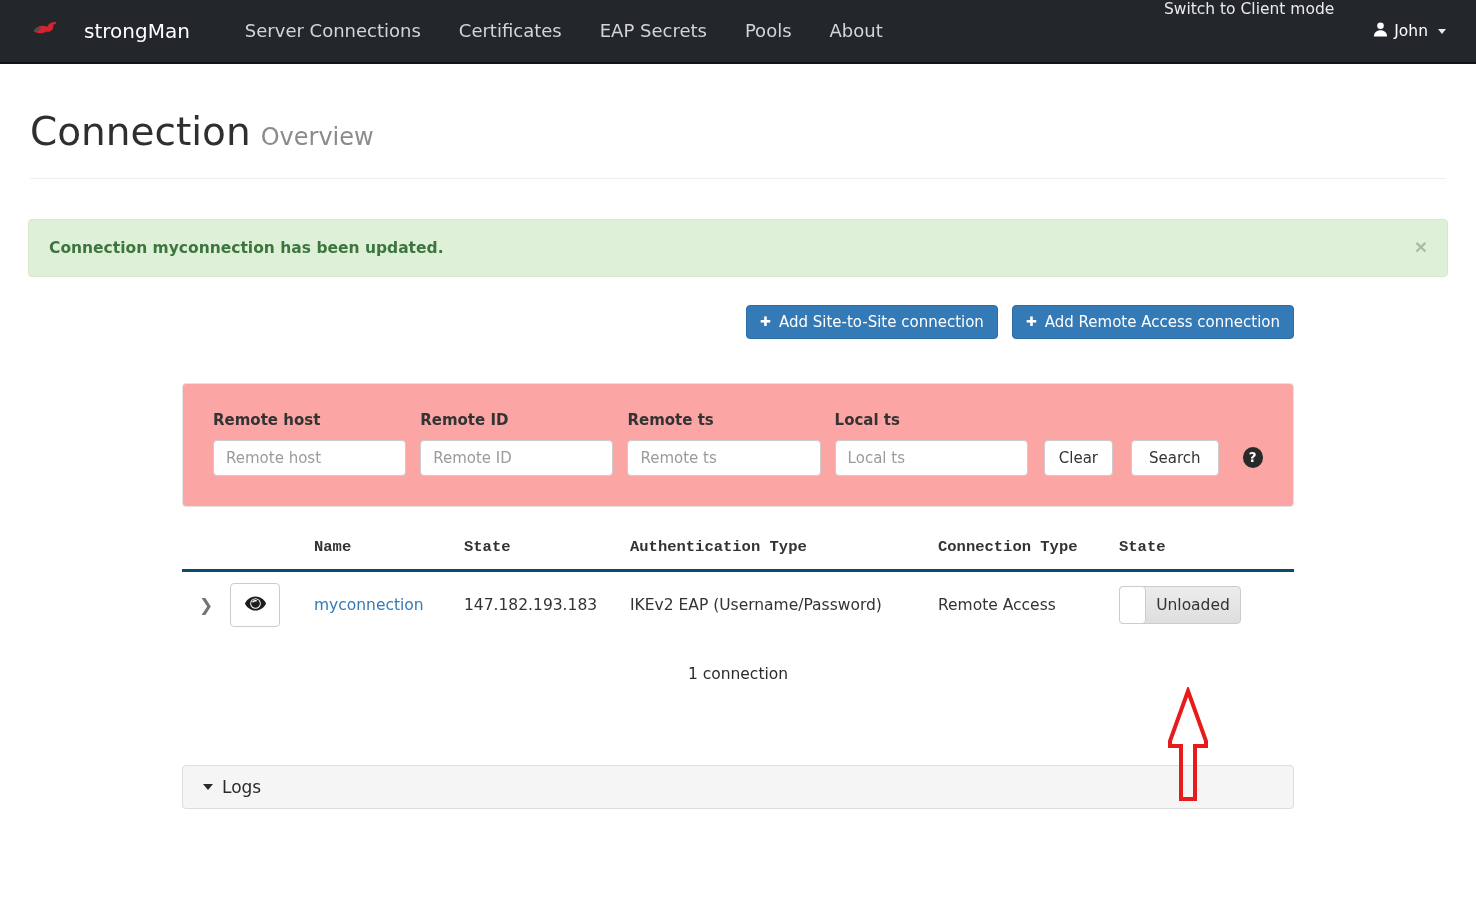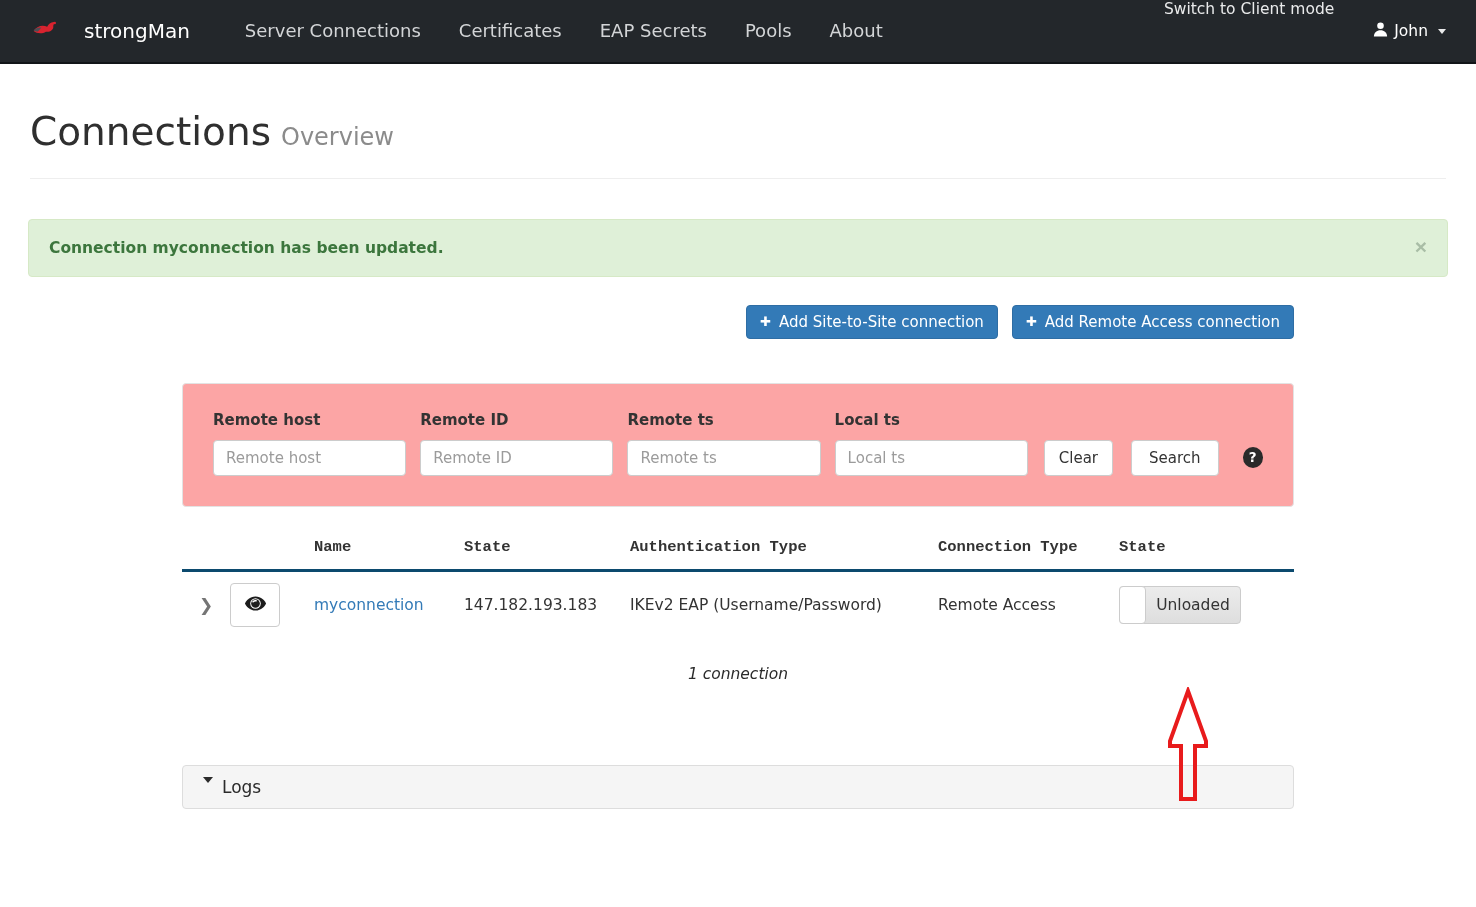--- a/index.html
+++ b/index.html
@@ -127,27 +127,27 @@
   .toggle-knob {
     position: absolute; left: -1px; top: -1px; bottom: -1px; width: 27px;
     background: #fff; border: 1px solid #ccc; border-radius: 4px;
   }
   .toggle-label {
     position: absolute; left: 26px; right: 0; top: 0; bottom: 0;
     display: flex; align-items: center; justify-content: center;
     font-size: 15.5px; color: #333;
   }
 
-  .count-line { text-align: center; margin-top: 27px; font-size: 15.5px; color: #2b2b2b; font-style: italic; }
+  .count-line { text-align: center; margin-top: 27px; font-size: 15.5px; color: #2b2b2b; }
 
   
   .logs-panel {
     margin-top: 82px; background: #f5f5f5;
     border: 1px solid #ddd; border-radius: 4px;
-    padding: 11px 20px; display: flex; align-items: flex-start; gap: 9px;
+    padding: 11px 20px; display: flex; align-items: center; gap: 9px;
     cursor: pointer; font-size: 17px; color: #2b2b2b;
   }
   .caret-down-dark {
     width: 0; height: 0;
     border-left: 5px solid transparent; border-right: 5px solid transparent;
     border-top: 6px solid #2b2b2b;
   }
 
   
   .annotation-arrow { position: absolute; left: 1165px; top: 687px; pointer-events: none; }
@@ -183,21 +183,21 @@
         </svg>
       </span>
       <span>John</span>
       <span class="caret-down-white"></span>
     </span>
   </div>
 </nav>
 
 <header class="page-head">
   <h1>
-    <span>Connections</span><span class="subtitle">Overview</span>
+    <span>Connection</span><span class="subtitle">Overview</span>
   </h1>
 </header>
 <hr class="head-divider">
 
 <div class="alert-success">
   <span>Connection myconnection has been updated.</span>
   <button class="alert-close">×</button>
 </div>
 
 <div class="content">

